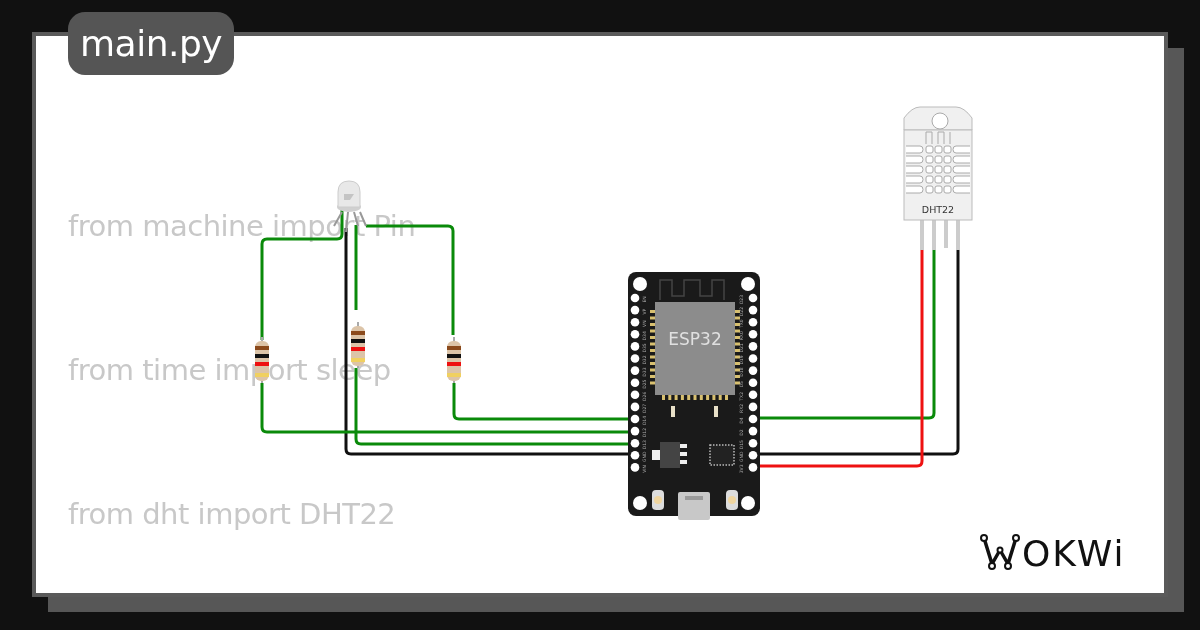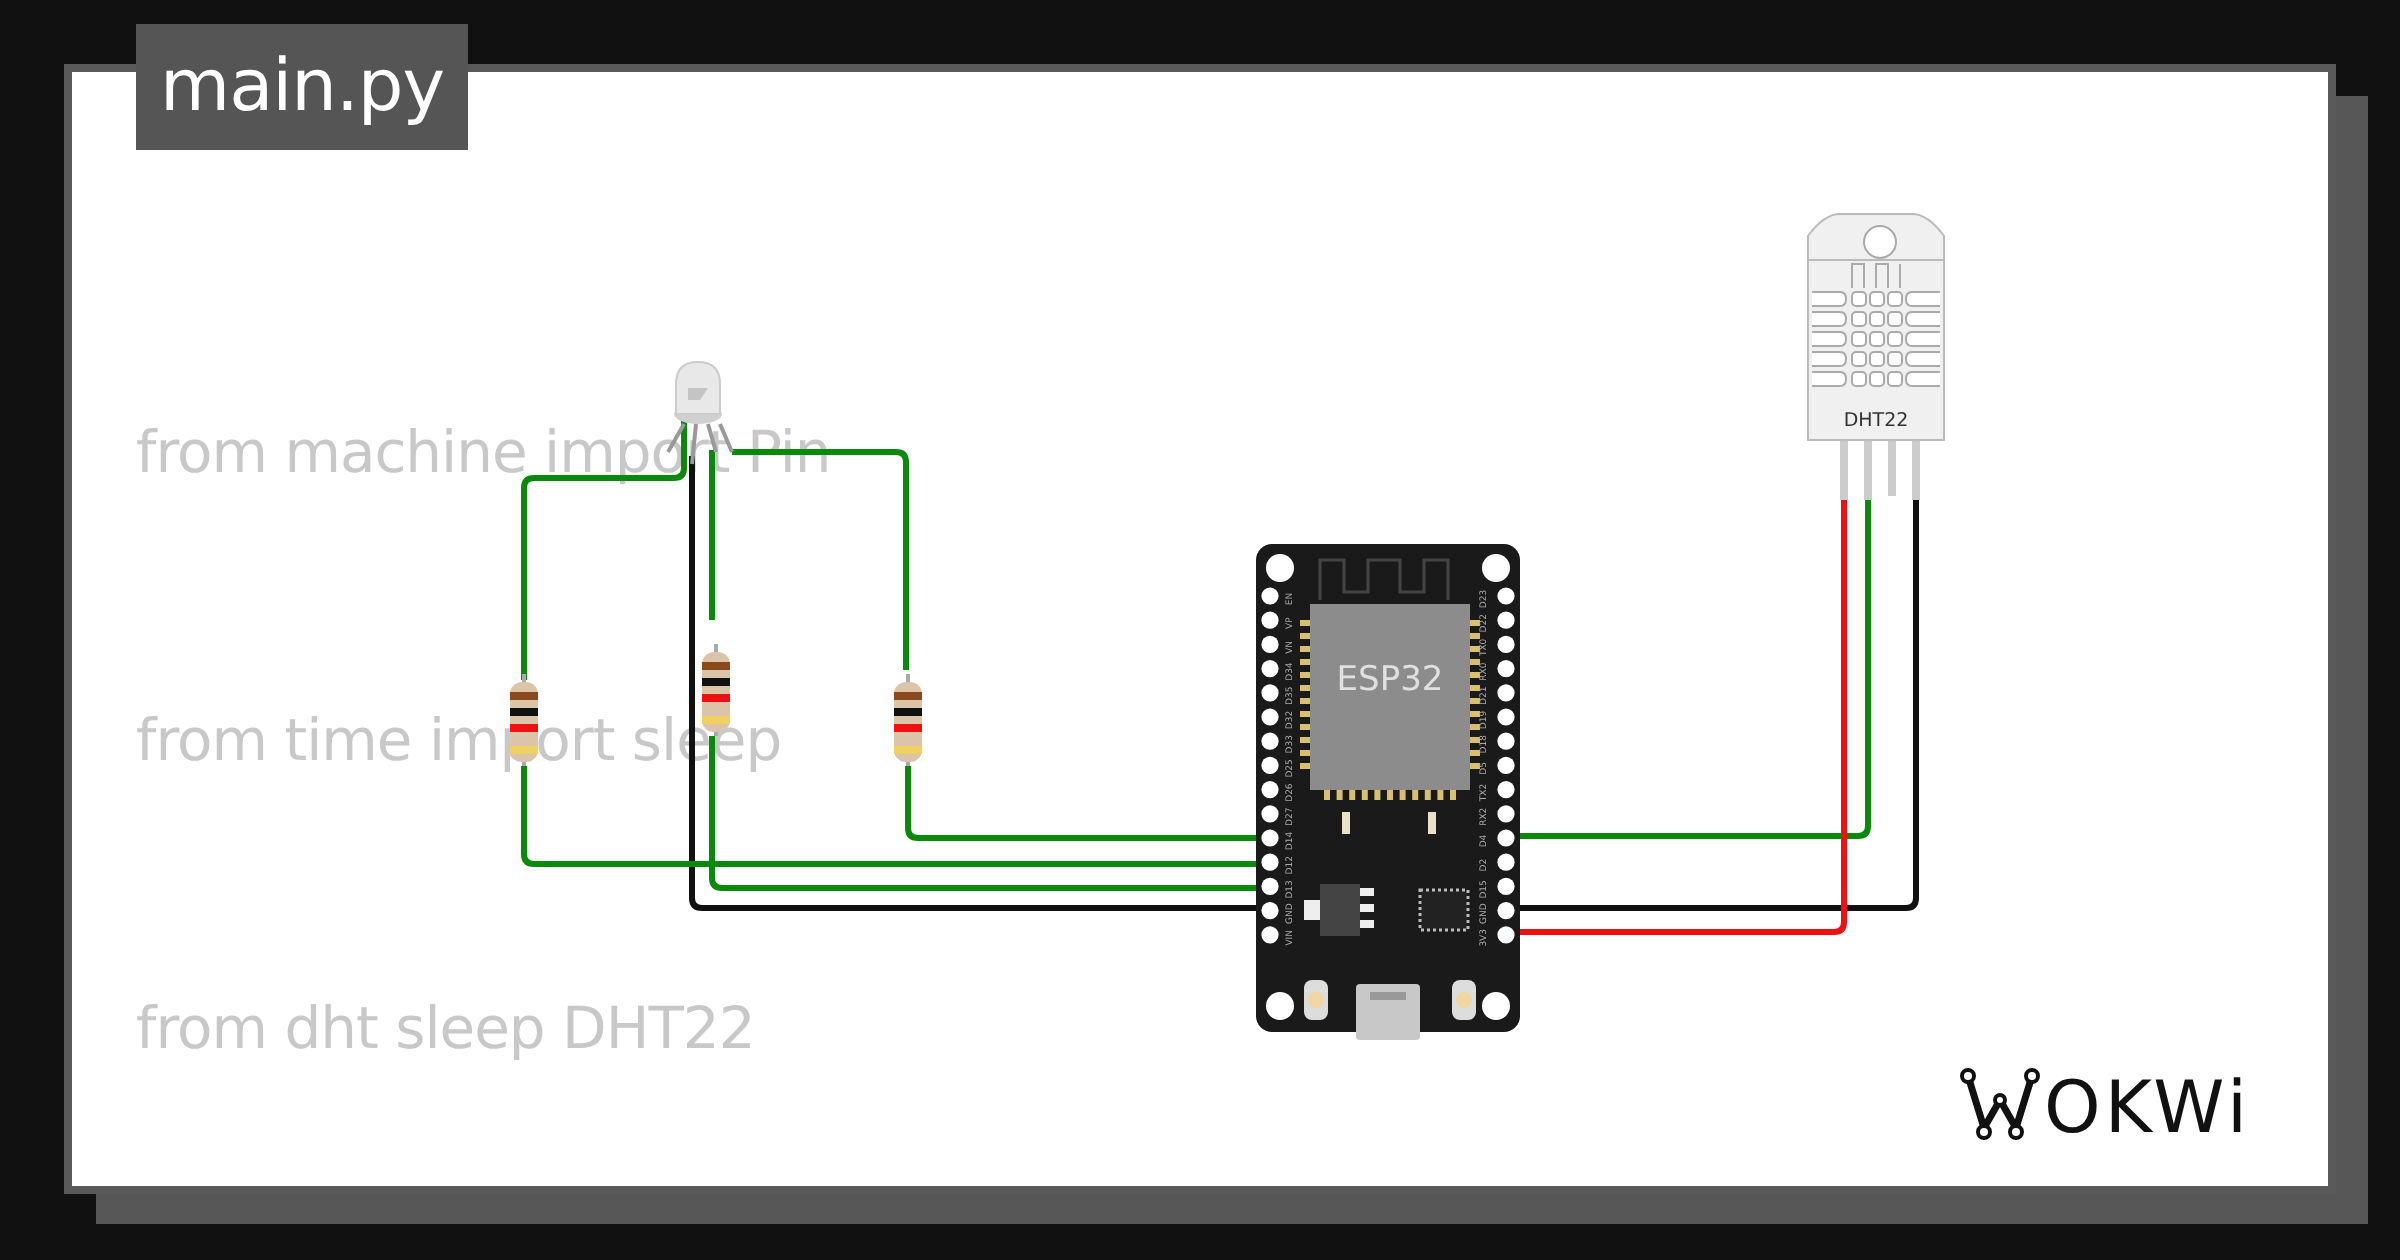--- a/index.html
+++ b/index.html
@@ -1,33 +1,33 @@
 <!DOCTYPE html>
 <html><head>
 <meta charset="utf-8">
 <style>
   html,body{margin:0;padding:0;}
   body{width:1200px;height:630px;background:#111111;position:relative;overflow:hidden;font-family:"DejaVu Sans",sans-serif;}
   .shadow{position:absolute;left:48px;top:48px;width:1136px;height:564px;background:#575757;}
   .card{position:absolute;left:32px;top:32px;width:1128px;height:557px;background:#ffffff;border:4px solid #5a5a5a;overflow:hidden;}
   .code{position:absolute;left:32px;top:70px;margin:0;font-family:"DejaVu Sans",sans-serif;font-size:29px;line-height:48px;color:#c8c8c8;white-space:pre;letter-spacing:-0.5px;}
   .code .line{display:block;height:48px;}
-  .tab{position:absolute;left:68px;top:12px;height:63px;padding:0 12px;background:#555555;color:#ffffff;font-family:"DejaVu Sans",sans-serif;font-size:36px;line-height:63px;letter-spacing:-0.5px;z-index:5;}
+  .tab{position:absolute;left:68px;top:12px;height:63px;padding:0 12px;background:#555555;color:#ffffff;font-family:"DejaVu Sans",sans-serif;font-size:36px;line-height:63px;letter-spacing:-0.5px;z-index:5;border-radius:17px;}
   svg.circuit{position:absolute;left:0;top:0;width:1200px;height:630px;z-index:3;}
   .logo{position:absolute;left:978px;top:528px;z-index:4;text-decoration:underline;}
 </style>
 </head>
 <body>
 
 <div class="shadow"></div>
 <div class="card">
   <div class="code">
     <span class="line">from machine import Pin</span>
     <span class="line">from time import sleep</span>
-    <span class="line">from dht sleep DHT22</span>
+    <span class="line">from dht import DHT22</span>
     
     
     
     
     
     
     
     
   </div>
 </div>

